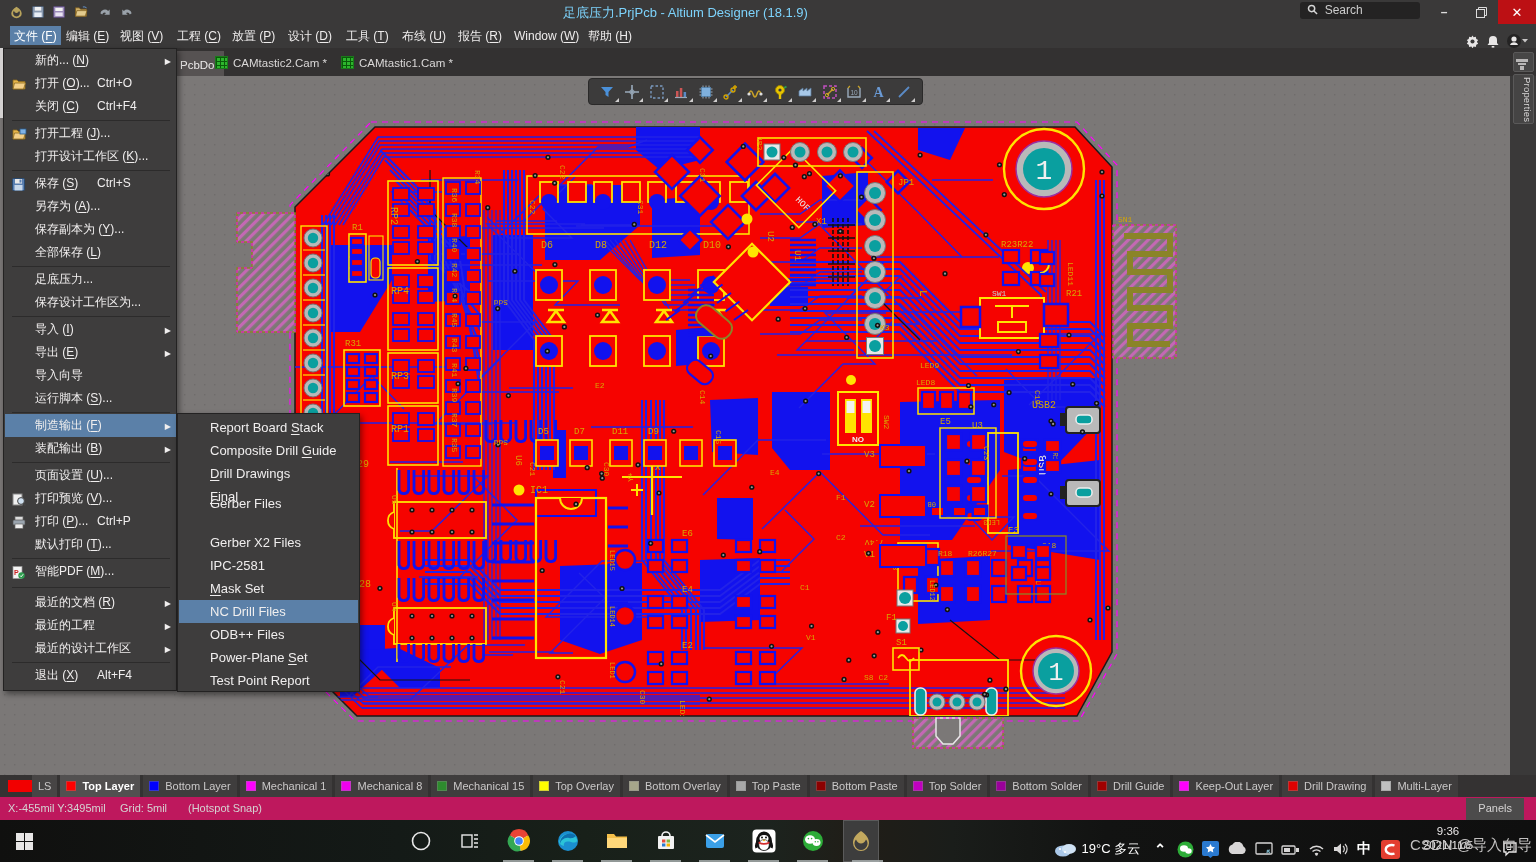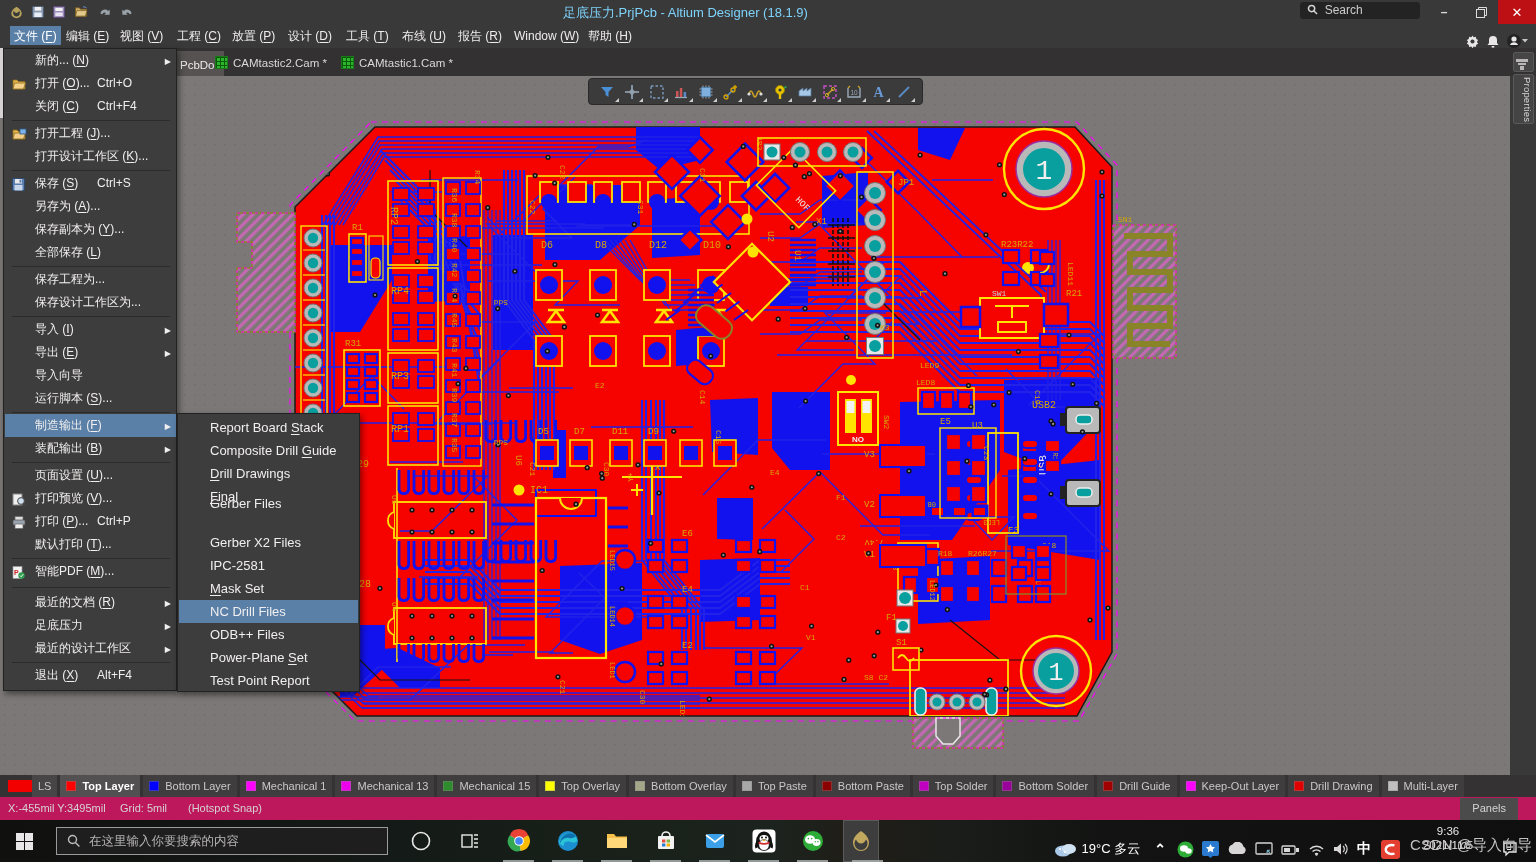--- a/index.html
+++ b/index.html
@@ -45,21 +45,21 @@
 #ptext{position:absolute;left:1513px;top:74px;width:21px;height:50px;z-index:12;background:#454444;border:1px solid #5a5959;border-radius:2px;color:#d8d6d6;font-size:11.5px;writing-mode:vertical-rl;padding-top:2px;font-size:9.5px;letter-spacing:0.2px}
 
 #layerbar{position:absolute;left:0;top:775px;width:1536px;height:22px;background:#343232;display:flex;align-items:center}
 .lsred{width:24px;height:12px;background:#f20000;margin-left:8px}
 .ltab{height:22px;display:flex;align-items:center;padding:0 6px;background:#3f3d3d;margin-left:3px;color:#cac8c8;font-size:11px;white-space:nowrap}
 .ltab.active{background:#525050;color:#fff;font-weight:bold}
 .lstab{margin-left:0;background:#474545}
 .lsq{width:10px;height:10px;display:inline-block;margin-right:6px;border:1px solid #8886;box-sizing:border-box}
 
 #statusbar{position:absolute;left:0;top:797px;width:1536px;height:23px;background:#be185d;color:#d5d3d3;font-size:11px;line-height:23px}
-#panelsbtn{position:absolute;right:18px;top:1px;height:38px;background:#4c4b4b;padding:0 12px;line-height:21px}
+#panelsbtn{position:absolute;right:12px;top:1px;height:38px;background:#4c4b4b;padding:0 12px;line-height:21px}
 
 #taskbar{position:absolute;left:0;top:820px;width:1536px;height:42px;background:linear-gradient(90deg,#10100f 0%,#141a17 26%,#182019 38%,#1c231e 50%,#201d17 56%,#1a1d1a 62%,#121312 72%,#0f0f0f 100%)}
 #winflag{position:absolute;left:16px;top:833px}
 #tsearch{position:absolute;left:56px;top:827px;width:332px;height:28px;background:#1f1e1e;border:1px solid #9a9a9a;color:#b5b3b3;font-size:12.5px;line-height:26px}
 #tsearch span{margin-left:10px}
 .app{position:relative;width:49px;height:42px;display:inline-flex;align-items:center;justify-content:center}
 .app i{position:absolute;bottom:0;left:9px;width:31px;height:2.5px;background:#a8aeae;opacity:0.85}
 .app.tile{background:#3d3d3d;box-shadow:inset 0 0 0 1px #5a5a5a;width:36px;margin:0 6px}
 #apps{position:absolute;left:396px;top:820px;height:42px;display:flex}
 #tray{position:absolute;right:0;top:820px;height:58px;color:#ffffff;font-size:13px;display:flex;align-items:center}
@@ -1241,21 +1241,21 @@
         <span class="mlab">另存为 (<u>A</u>)...</span>
       </div>
       <div class="mrow" style="top:169px">
         <span class="mlab">保存副本为 (<u>Y</u>)...</span>
       </div>
       <div class="mrow" style="top:192px">
         <span class="mlab">全部保存 (<u>L</u>)</span>
       </div>
       <div class="msep" style="top:217px"></div>
       <div class="mrow" style="top:219px">
-        <span class="mlab">保存工程为...</span>
+        <span class="mlab">足底压力...</span>
       </div>
       <div class="mrow" style="top:242px">
         <span class="mlab">保存设计工作区为...</span>
       </div>
       <div class="msep" style="top:267px"></div>
       <div class="mrow" style="top:269px">
         <span class="mlab">导入 (<u>I</u>)</span>
         <span class="marr">▶</span>
       </div>
       <div class="mrow" style="top:292px">
@@ -1310,21 +1310,21 @@
             <path d="M8,9.5 l1.2,1.3 2-2.6" stroke="#fff" stroke-width="0.9" fill="none"></path>
           </svg></span>
         <span class="mlab">智能PDF (<u>M</u>)...</span>
       </div>
       <div class="msep" style="top:538px"></div>
       <div class="mrow" style="top:542px">
         <span class="mlab">最近的文档 (<u>R</u>)</span>
         <span class="marr">▶</span>
       </div>
       <div class="mrow" style="top:565px">
-        <span class="mlab">足底压力</span>
+        <span class="mlab">最近的工程</span>
         <span class="marr">▶</span>
       </div>
       <div class="mrow" style="top:588px">
         <span class="mlab">最近的设计工作区</span>
         <span class="marr">▶</span>
       </div>
       <div class="msep" style="top:613px"></div>
       <div class="mrow" style="top:615px">
         <span class="mlab">退出 (<u>X</u>)</span>
         <span class="msc">Alt+F4</span>
@@ -1357,21 +1357,21 @@
       <div class="ltab">
         <span class="lsq" style="background:#0000ff"></span>
         <span class="ltxt">Bottom Layer</span>
       </div>
       <div class="ltab">
         <span class="lsq" style="background:#ff00ff"></span>
         <span class="ltxt">Mechanical 1</span>
       </div>
       <div class="ltab">
         <span class="lsq" style="background:#ee00ee"></span>
-        <span class="ltxt">Mechanical 13</span>
+        <span class="ltxt">Mechanical 8</span>
       </div>
       <div class="ltab">
         <span class="lsq" style="background:#2e8b2e"></span>
         <span class="ltxt">Mechanical 15</span>
       </div>
       <div class="ltab">
         <span class="lsq" style="background:#ffff00"></span>
         <span class="ltxt">Top Overlay</span>
       </div>
       <div class="ltab">
@@ -1419,24 +1419,20 @@
       <div id="panelsbtn">Panels</div>
     </div>
 
   <div id="taskbar"></div>
   <svg id="winflag" class="abs" width="17" height="17" viewBox="0 0 17 17">
       <rect x="0" y="0" width="8" height="8" fill="#e8e6e6"></rect>
       <rect x="9" y="0" width="8" height="8" fill="#e8e6e6"></rect>
       <rect x="0" y="9" width="8" height="8" fill="#e8e6e6"></rect>
       <rect x="9" y="9" width="8" height="8" fill="#e8e6e6"></rect>
     </svg>
-  <div id="tsearch"><span><svg width="13" height="13" viewBox="0 0 13 13" style="vertical-align:-2px;margin-right:9px">
-          <circle cx="5.5" cy="5.5" r="4" fill="none" stroke="#bdbbbb" stroke-width="1.4"></circle>
-          <line x1="8.4" y1="8.4" x2="12.4" y2="12.4" stroke="#bdbbbb" stroke-width="1.4"></line>
-        </svg>在这里输入你要搜索的内容</span></div>
   <div id="apps">
       <span class="app">
         <svg width="22" height="22" viewBox="0 0 22 22">
           <circle cx="11" cy="11" r="8.5" fill="none" stroke="#e8e8e8" stroke-width="1.6"></circle>
         </svg>
       </span>
       <span class="app">
         <svg width="22" height="22" viewBox="0 0 22 22">
           <rect x="3" y="5" width="10" height="12" fill="none" stroke="#e8e8e8" stroke-width="1.4"></rect>
           <path d="M15,5 h4 M15,9 h4 M15,13 h4 M15,17 h4" stroke="#e8e8e8" stroke-width="1.4"></path>

